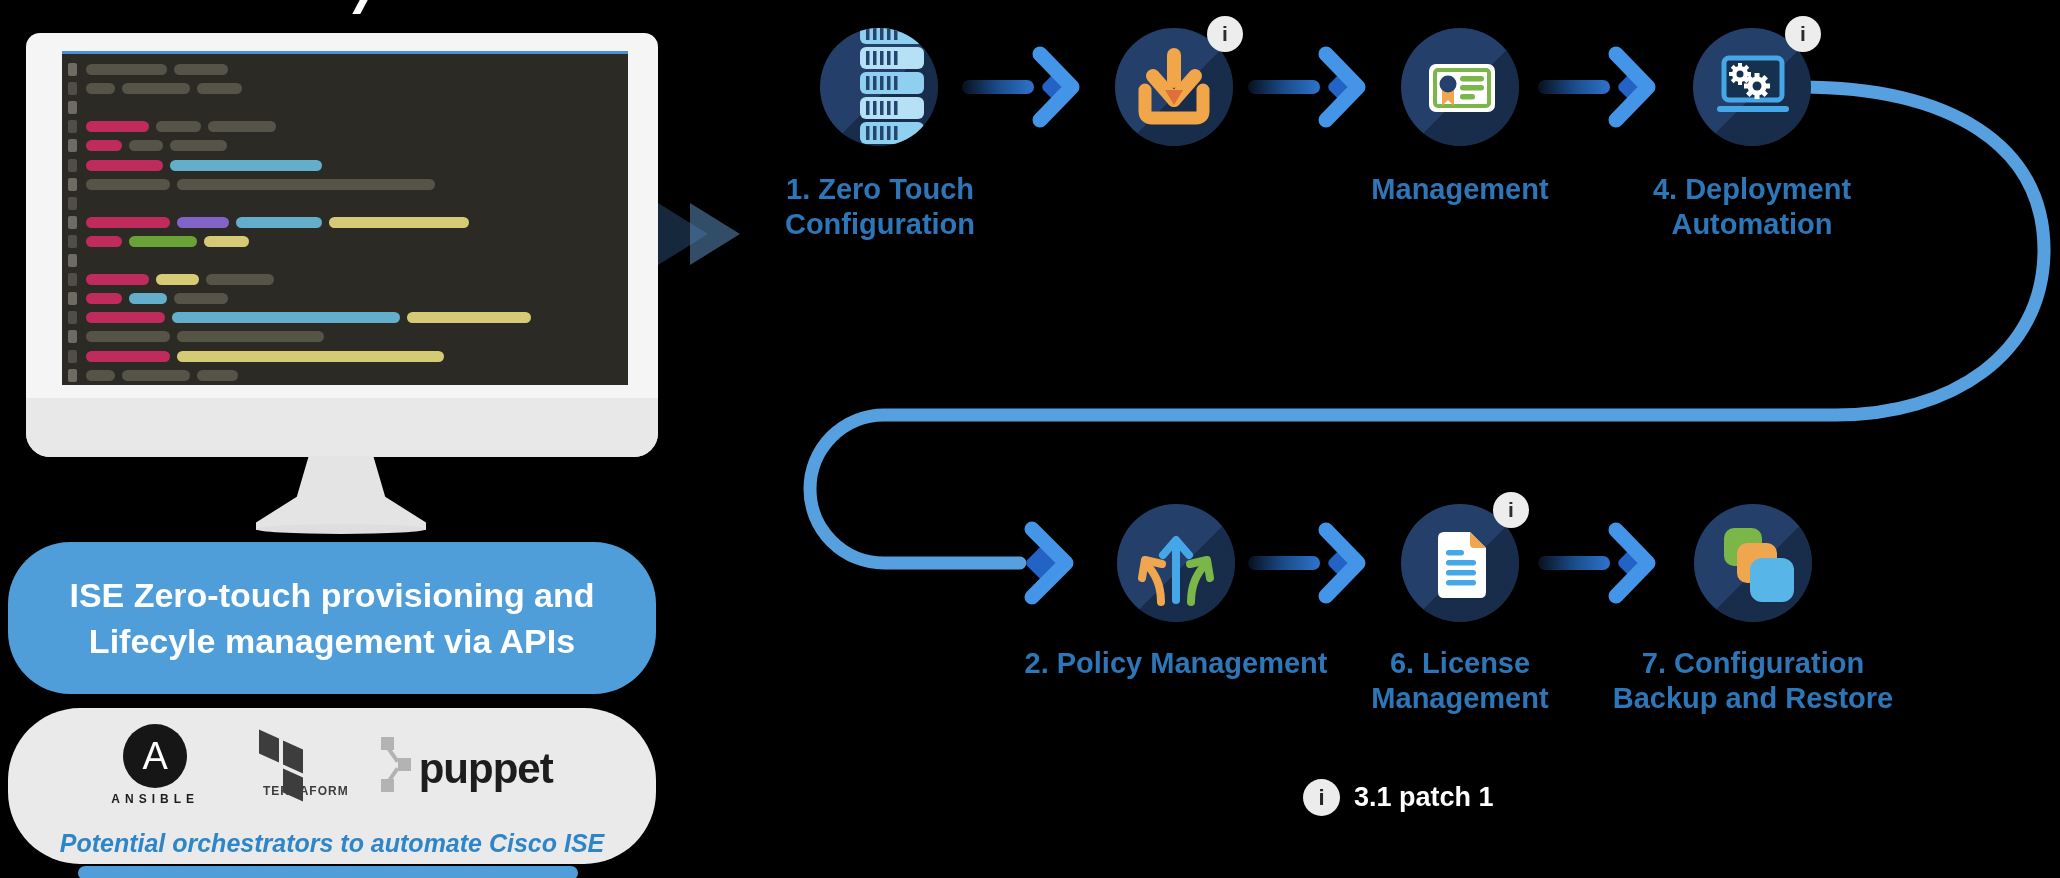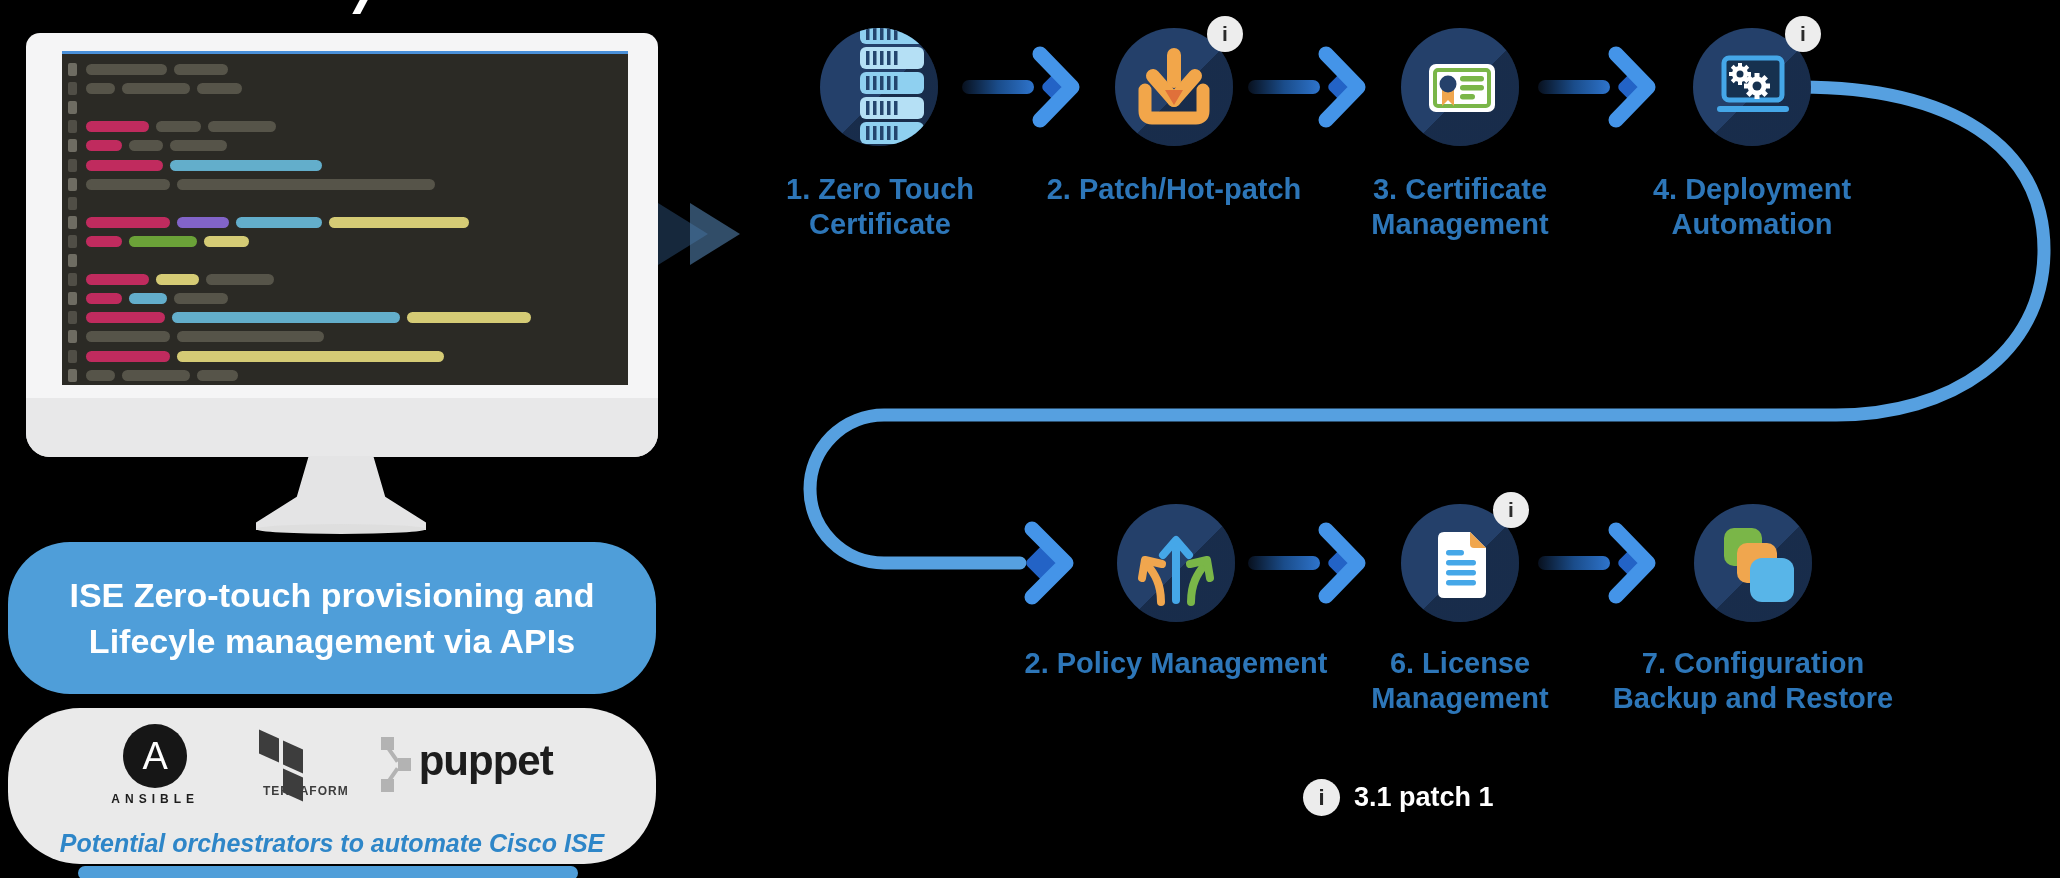--- a/index.html
+++ b/index.html
@@ -214,21 +214,21 @@
         <div class="ansible-label">ANSIBLE</div>
       </div>
       <div class="logo-block">
         <div id="terraform-art">
           <div class="tf-block" style="left:2px;top:2px"></div>
           <div class="tf-block" style="left:26px;top:13px"></div>
           <div class="tf-block" style="left:26px;top:41px"></div>
         </div>
         <div class="terraform-label">TERRAFORM</div>
       </div>
-      <div class="logo-block" style="flex-direction:row;align-items:flex-start">
+      <div class="logo-block" style="flex-direction:row;align-items:flex-end">
         <div id="puppet-art">
           <div class="pp-sq" style="left:2px;top:0"></div>
           <div class="pp-sq" style="left:19px;top:21px"></div>
           <div class="pp-sq" style="left:2px;top:42px"></div>
           <div class="pp-line" style="left:12px;top:10px;height:16px;transform:rotate(-35deg)"></div>
           <div class="pp-line" style="left:12px;top:30px;height:16px;transform:rotate(35deg)"></div>
         </div>
         <div class="puppet-word">puppet</div>
       </div>
     </div>
@@ -397,27 +397,25 @@
     <div class="circle-shadow"></div>
     <svg class="icon-svg" viewBox="0 0 118 118">
       <rect x="30" y="24" width="38" height="38" rx="10" fill="#7ab648"></rect>
       <rect x="43" y="39" width="40" height="40" rx="10" fill="#f0a64e"></rect>
       <rect x="56" y="54" width="44" height="44" rx="12" fill="#58b5e8"></rect>
     </svg>
   </div>
 
   <div class="abs step-label" style="left:720px;top:172px">
     <div>1. Zero Touch</div>
-      <div>Certificate</div>
+      <div>Configuration</div>
   </div>
   <div class="abs step-label" style="left:1014px;top:172px">
-    <div>2. Patch/Hot-patch</div>
   </div>
   <div class="abs step-label" style="left:1300px;top:172px">
-    <div>3. Certificate</div>
       <div>Management</div>
   </div>
   <div class="abs step-label" style="left:1592px;top:172px">
     <div>4. Deployment</div>
       <div>Automation</div>
   </div>
   <div class="abs step-label" style="left:996px;top:646px;width:360px">
     <div>2. Policy Management</div>
   </div>
   <div class="abs step-label" style="left:1300px;top:646px">

